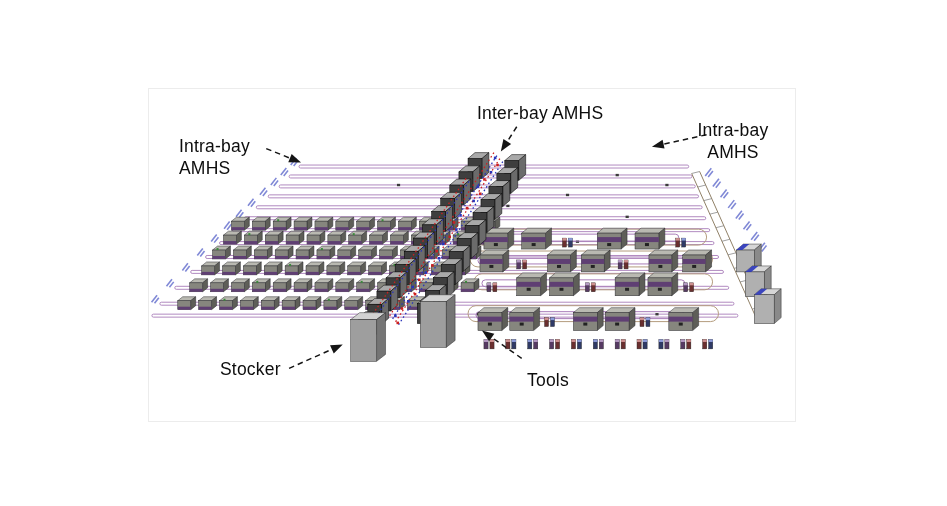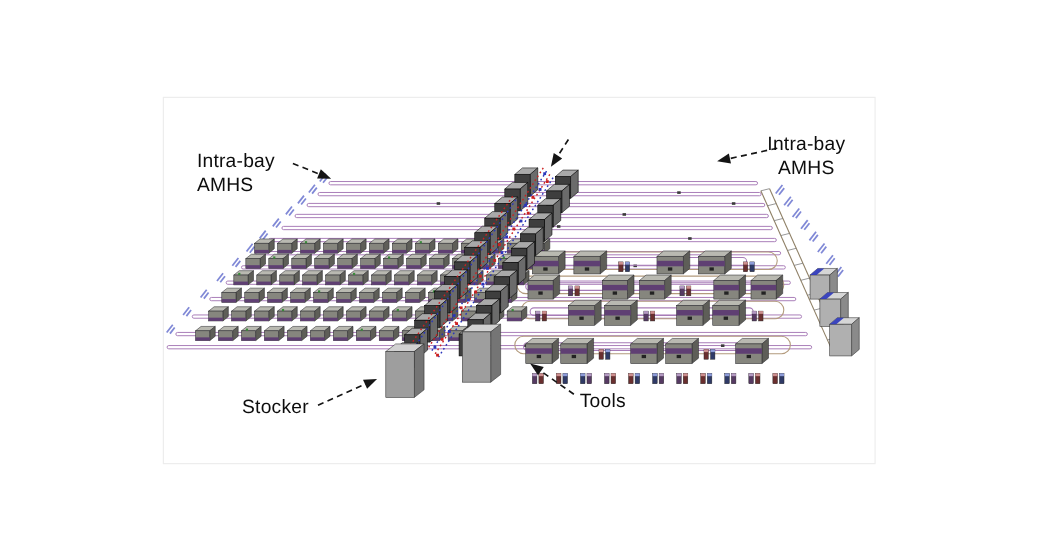--- a/index.html
+++ b/index.html
@@ -802,22 +802,23 @@
         <line x1="374" y1="271" x2="342.1923192051904" y2="248.7346234436333" stroke="#151515" stroke-width="1.5" stroke-dasharray="5.5,4"></line>
         <polygon points="0,0 -12,4.6 -12,-4.6" fill="#151515" transform="translate(334,243) rotate(-145.00797980144134)"></polygon>
       </g>
     </svg>
 
   <div class="lbl two" style="left:30px;top:46px">
     <span>Intra-bay</span>
     <span>AMHS</span>
   </div>
 
+  <div class="lbl" style="left:328px;top:13px">Inter-bay AMHS</div>
 
   <div class="lbl two center" style="left:540px;top:30px;width:88px">
     <span>Intra-bay</span>
     <span>AMHS</span>
   </div>
 
   <div class="lbl" style="left:71px;top:269px">Stocker</div>
 
-  <div class="lbl" style="left:378px;top:264px">Tools</div>
+  <div class="lbl" style="left:378px;top:280px">Tools</div>
 </div>
 
 </body></html>

